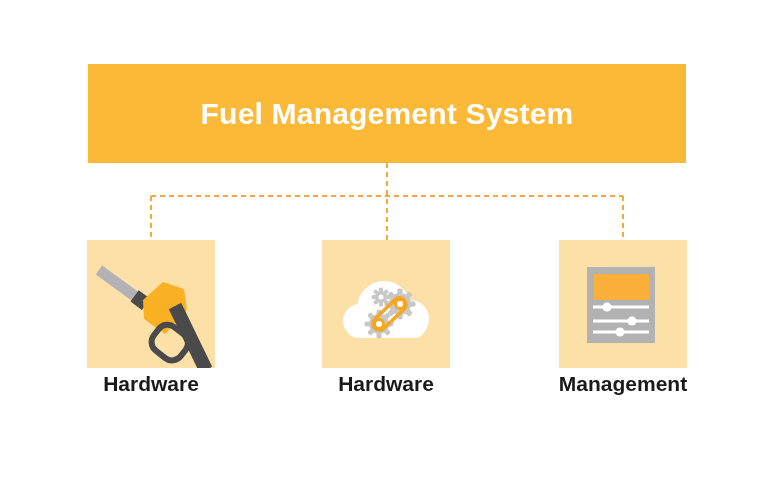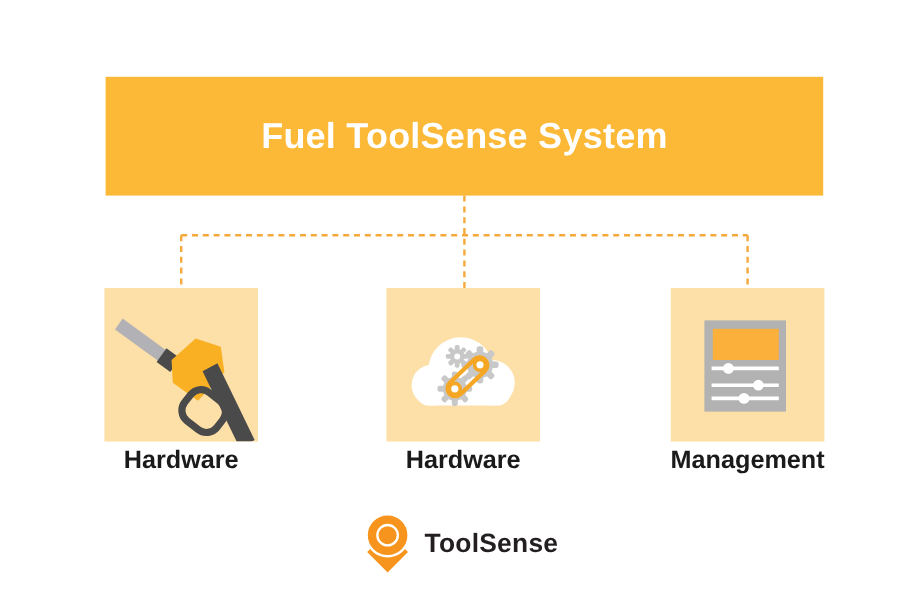--- a/index.html
+++ b/index.html
@@ -53,21 +53,21 @@
   .footer .brand{
     color:var(--brand-text);font-size:22px;font-weight:700;letter-spacing:.2px;
   }
 </style>
 </head>
 <body>
 
 <div class="canvas">
 
   <div class="header-node">
-    <span class="title">Fuel ToolSense System</span>
+    <span class="title">Fuel Management System</span>
   </div>
 
   <svg class="connectors" viewBox="0 0 768 492">
     <path class="dash" stroke-dasharray="5 4" d="M387,163 V240 M151,196 H623 M151,196 V240 M623,196 V240"></path>
   </svg>
 
   <div class="node node-0">
     <svg viewBox="0 0 128 128">
       <polygon points="15.2,25.5 59.7,57.9 53.3,66.9 8.8,34.5" fill="#B2B2B6"></polygon>
       <polygon points="51.7,50.2 63.1,58.5 54.9,69.9 43.5,61.6" fill="#4A4A4A"></polygon>
@@ -127,23 +127,14 @@
       <circle cx="48" cy="67" r="4.5" fill="#FFFFFF"></circle>
       <circle cx="73" cy="81" r="4.5" fill="#FFFFFF"></circle>
       <circle cx="61" cy="92" r="4.5" fill="#FFFFFF"></circle>
     </svg>
   </div>
 
   <div class="node-label label-0">Hardware</div>
   <div class="node-label label-1">Hardware</div>
   <div class="node-label label-2">Management</div>
 
-  <div class="footer">
-    <svg class="pin" viewBox="0 0 40 52">
-      <polygon points="20,16 37,33 20,50 3,33" fill="#F7941E"></polygon>
-      <circle cx="20" cy="19" r="18.5" fill="#FFFFFF"></circle>
-      <circle cx="20" cy="19" r="13" fill="none" stroke="#F7941E" stroke-width="7"></circle>
-      <circle cx="20" cy="19" r="7.5" fill="#F7941E"></circle>
-    </svg>
-    <span class="brand">ToolSense</span>
-  </div>
 
 </div>
 
 </body></html>

